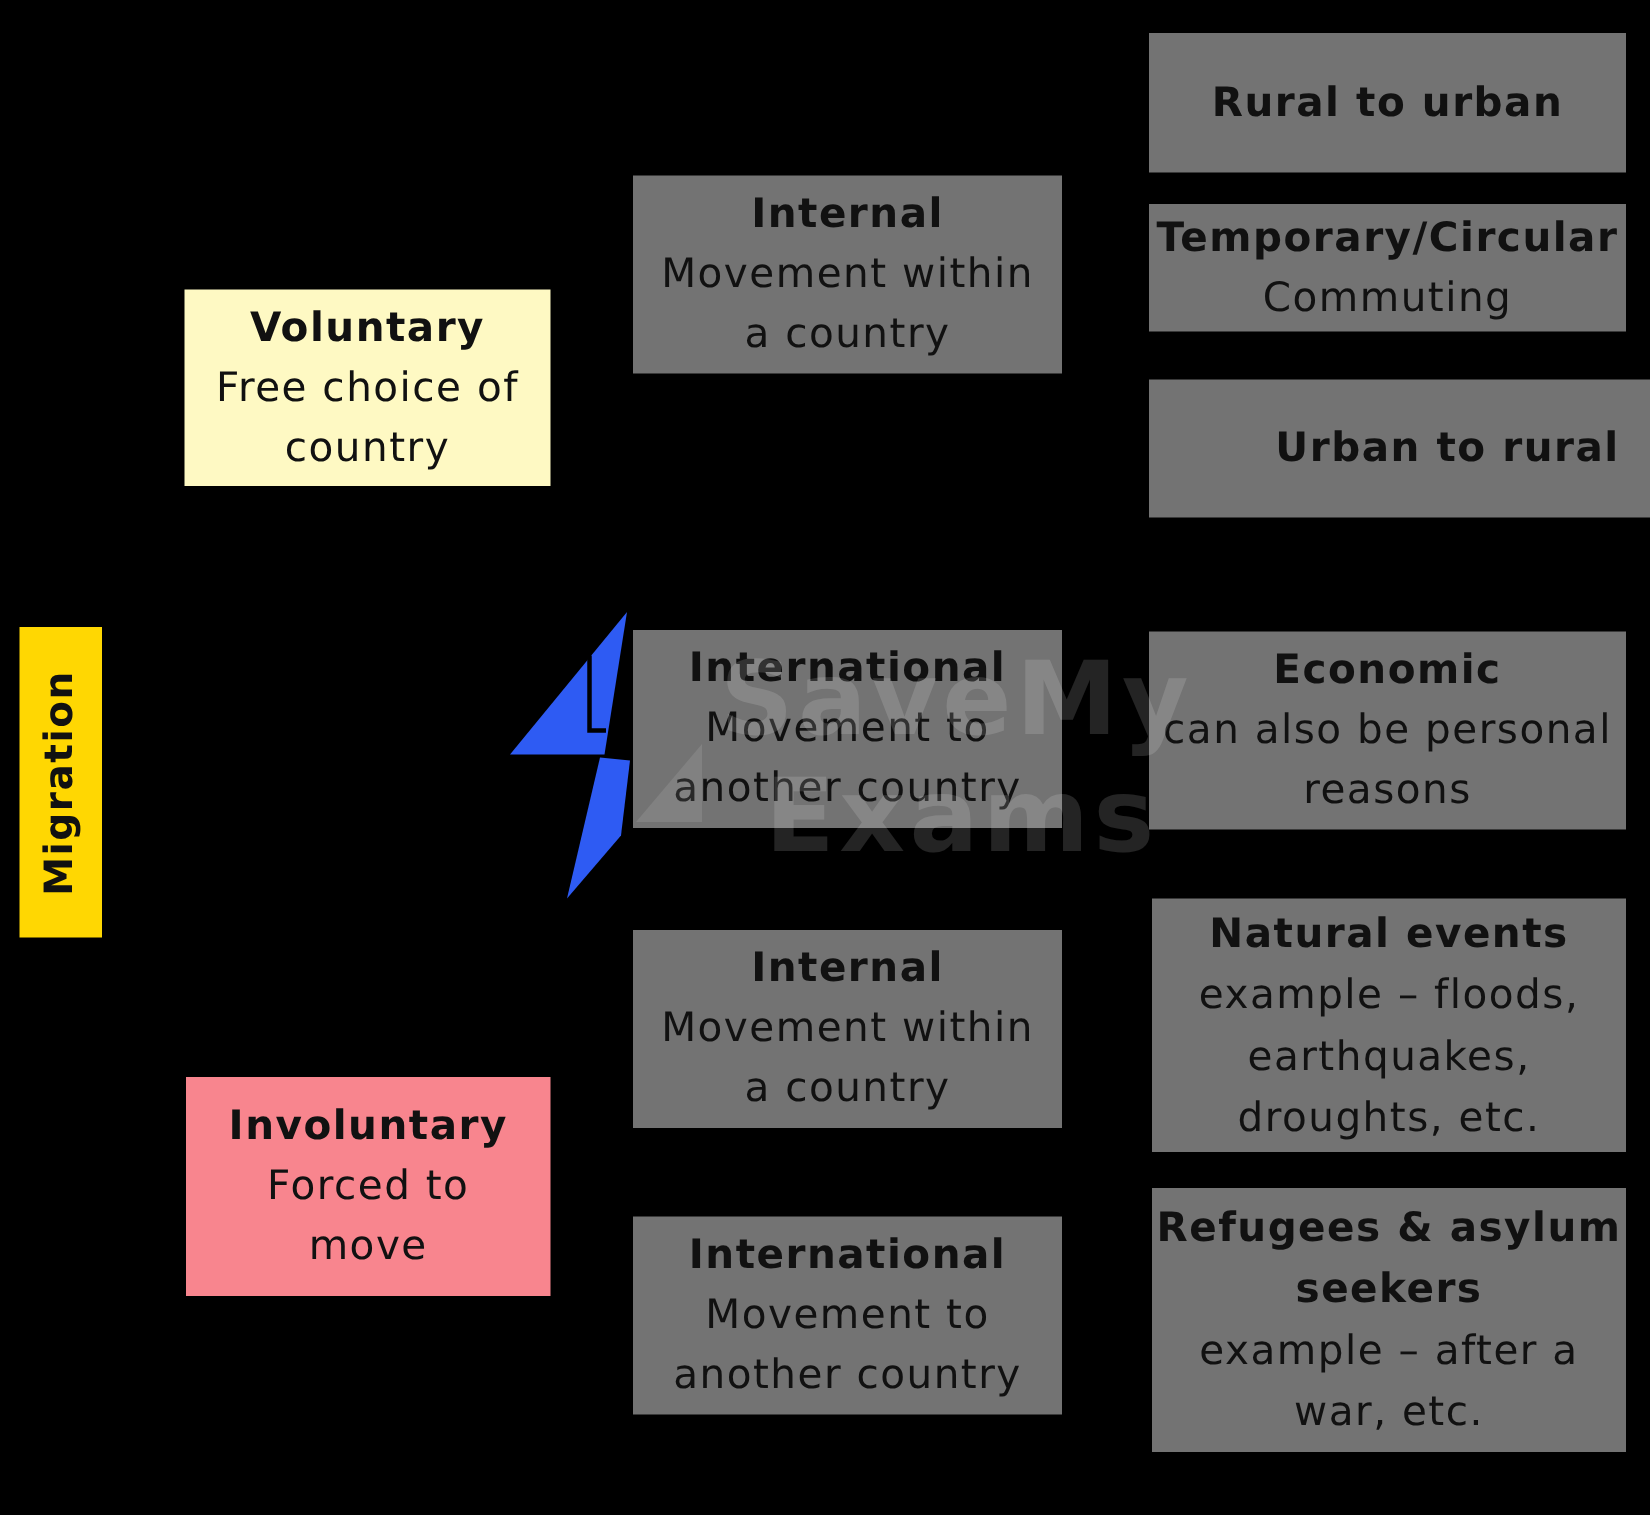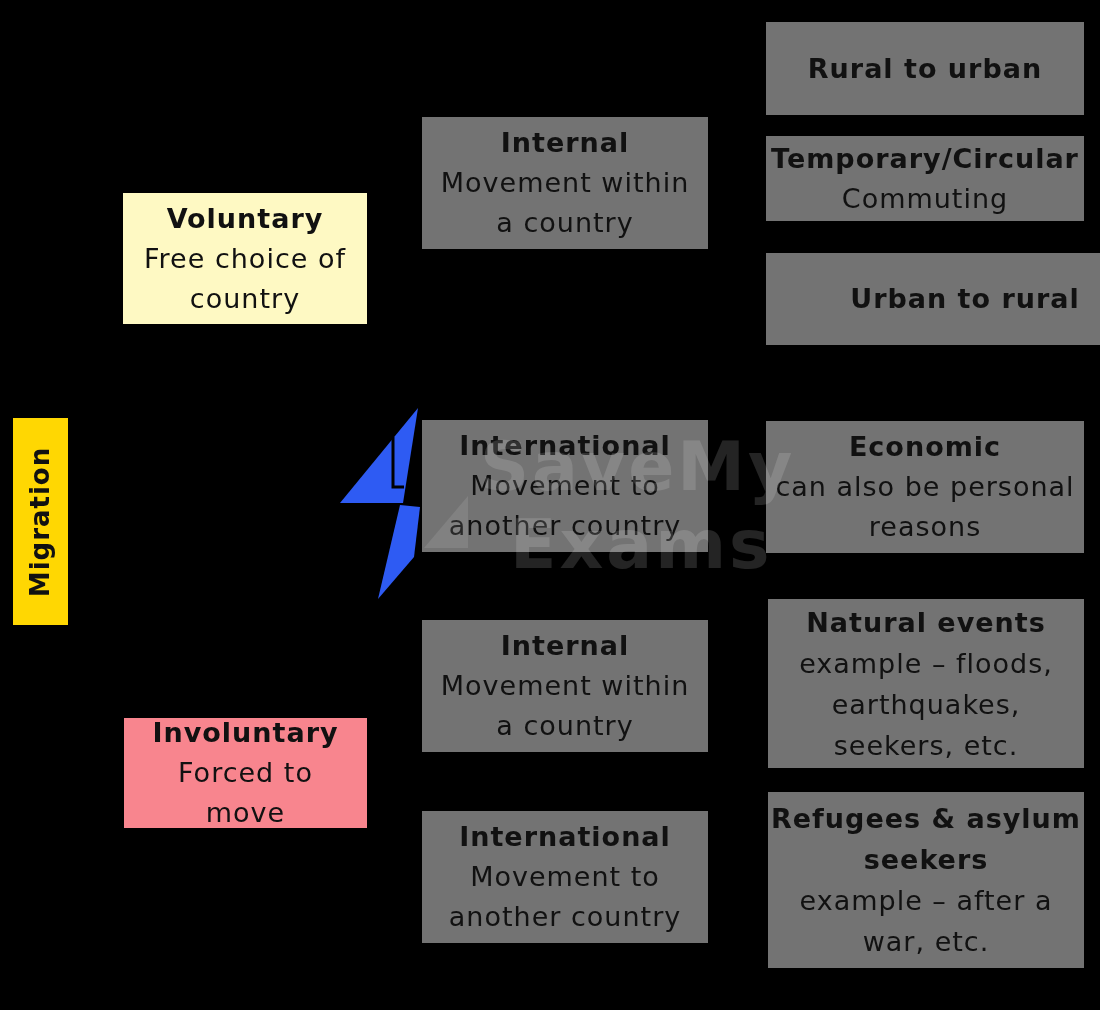--- a/index.html
+++ b/index.html
@@ -58,21 +58,21 @@
 <div class="box yellow" style="left:13px;top:418px;width:55px;height:207px;">
   <span class="vert">Migration</span>
 </div>
 
 <div class="box cyan" style="left:123px;top:193px;width:244px;height:131px;">
   <div class="ln b">Voluntary</div>
   <div class="ln">Free choice of</div>
   <div class="ln">country</div>
 </div>
 
-<div class="box pink" style="left:124px;top:718px;width:243px;height:110px;">
+<div class="box pink" style="left:124px;top:718px;width:243px;height:146px;">
   <div class="ln b">Involuntary</div>
   <div class="ln">Forced to</div>
   <div class="ln">move</div>
 </div>
 
 <div class="box" style="left:422px;top:117px;width:286px;height:132px;">
   <div class="ln b">Internal</div>
   <div class="ln">Movement within</div>
   <div class="ln">a country</div>
 </div>
@@ -111,21 +111,21 @@
 <div class="box" style="left:766px;top:421px;width:318px;height:132px;">
   <div class="ln b">Economic</div>
   <div class="ln">can also be personal</div>
   <div class="ln">reasons</div>
 </div>
 
 <div class="box tall" style="left:768px;top:599px;width:316px;height:169px;">
   <div class="ln b">Natural events</div>
   <div class="ln">example – floods,</div>
   <div class="ln">earthquakes,</div>
-  <div class="ln">seekers, etc.</div>
+  <div class="ln">droughts, etc.</div>
 </div>
 
 <div class="box tall" style="left:768px;top:792px;width:316px;height:176px;">
   <div class="ln b">Refugees &amp; asylum</div>
   <div class="ln b">seekers</div>
   <div class="ln">example – after a</div>
   <div class="ln">war, etc.</div>
 </div>
 
 </body></html>

